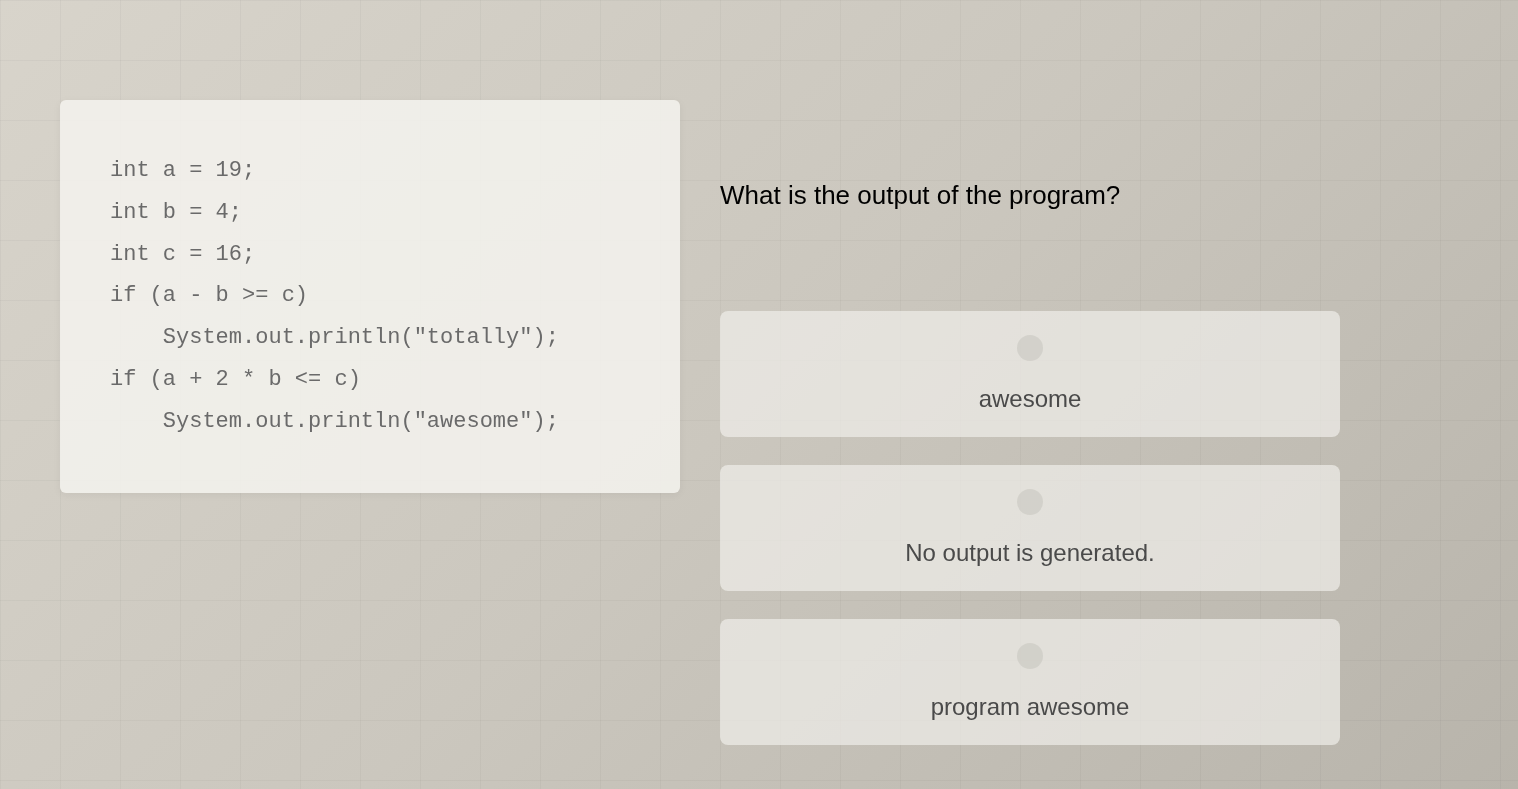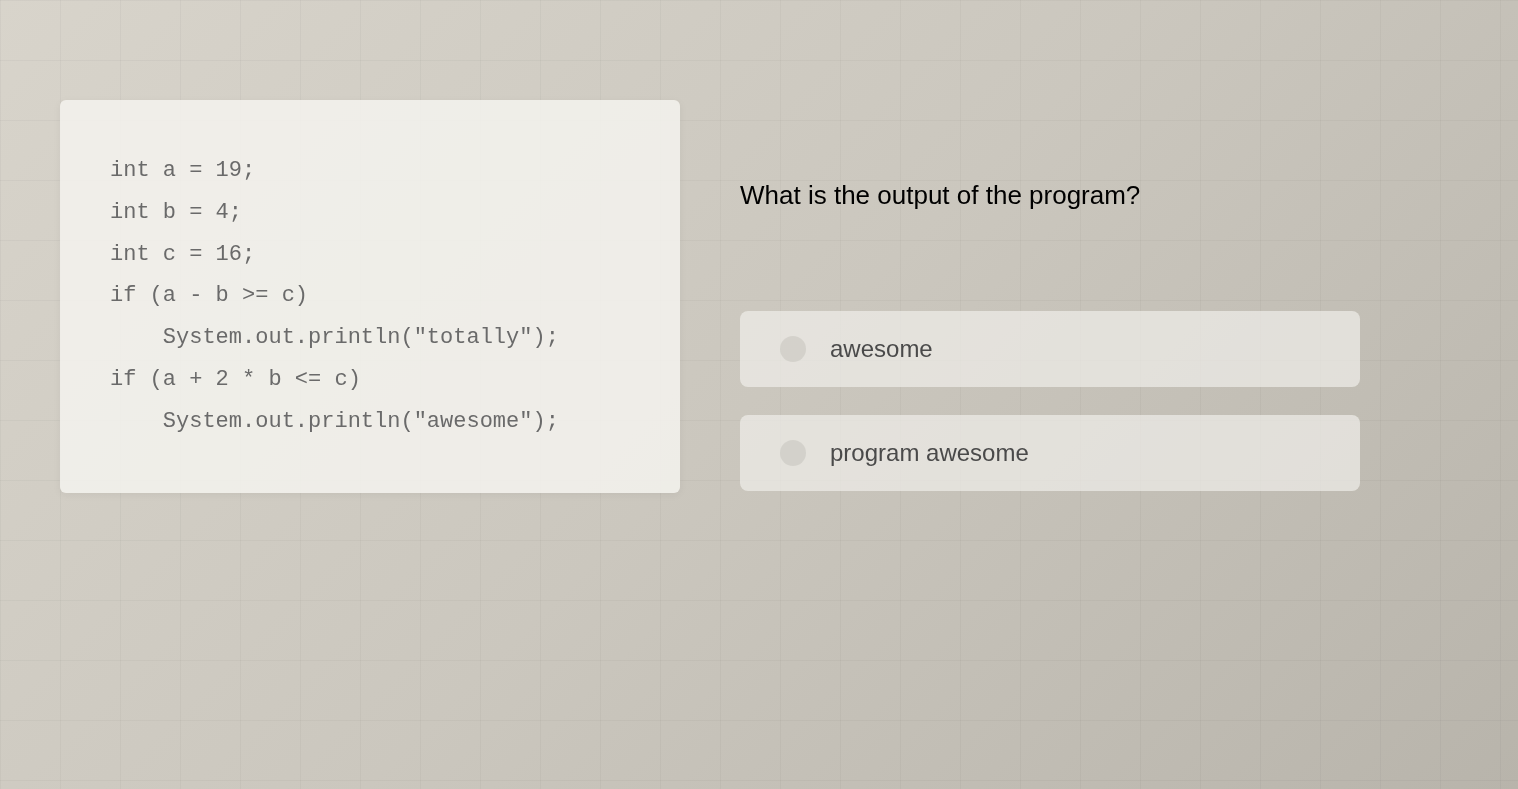--- a/index.html
+++ b/index.html
@@ -22,21 +22,21 @@
         linear-gradient(rgba(0,0,0,0.03) 1px, transparent 1px),
         linear-gradient(90deg, rgba(0,0,0,0.03) 1px, transparent 1px);
       background-size: 60px 60px;
     }
     .container {
       position: relative;
       display: flex;
       width: 100%;
       height: 100%;
       padding: 100px 40px 40px 60px;
-      gap: 60px;
+      gap: 40px;
     }
     .code-panel {
       background: rgba(245, 243, 238, 0.85);
       border-radius: 6px;
       padding: 50px 50px 50px 50px;
       width: 620px;
       height: fit-content;
       box-shadow: 0 2px 8px rgba(0,0,0,0.05);
     }
     .code-panel pre {
@@ -52,27 +52,28 @@
     }
     .question-title {
       font-size: 26px;
       font-weight: 400;
       color: #000000;
       margin-bottom: 100px;
     }
     .answer-option {
       background: rgba(240, 238, 233, 0.7);
       border-radius: 8px;
-      padding: 24px 40px;
+      padding: 24px 16px;
       margin-bottom: 28px;
       display: flex;
       align-items: center;
       gap: 24px;
       cursor: pointer;
       width: 620px;
+      flex-direction: column;
     }
     .radio-circle {
       width: 26px;
       height: 26px;
       border-radius: 50%;
       background: rgba(200, 198, 192, 0.6);
       flex-shrink: 0;
     }
     .answer-text {
       font-size: 24px;
@@ -97,20 +98,24 @@
   </div>
 
   <div class="question-panel">
     <h1 class="question-title">What is the output of the program?</h1>
 
     <div class="answer-option">
       <div class="radio-circle"></div>
       <span class="answer-text">awesome</span>
     </div>
 
+    <div class="answer-option">
+      <div class="radio-circle"></div>
+      <span class="answer-text">No output is generated.</span>
+    </div>
 
     <div class="answer-option">
       <div class="radio-circle"></div>
       <span class="answer-text">program awesome</span>
     </div>
   </div>
 
 </div>
 
 </body></html>

